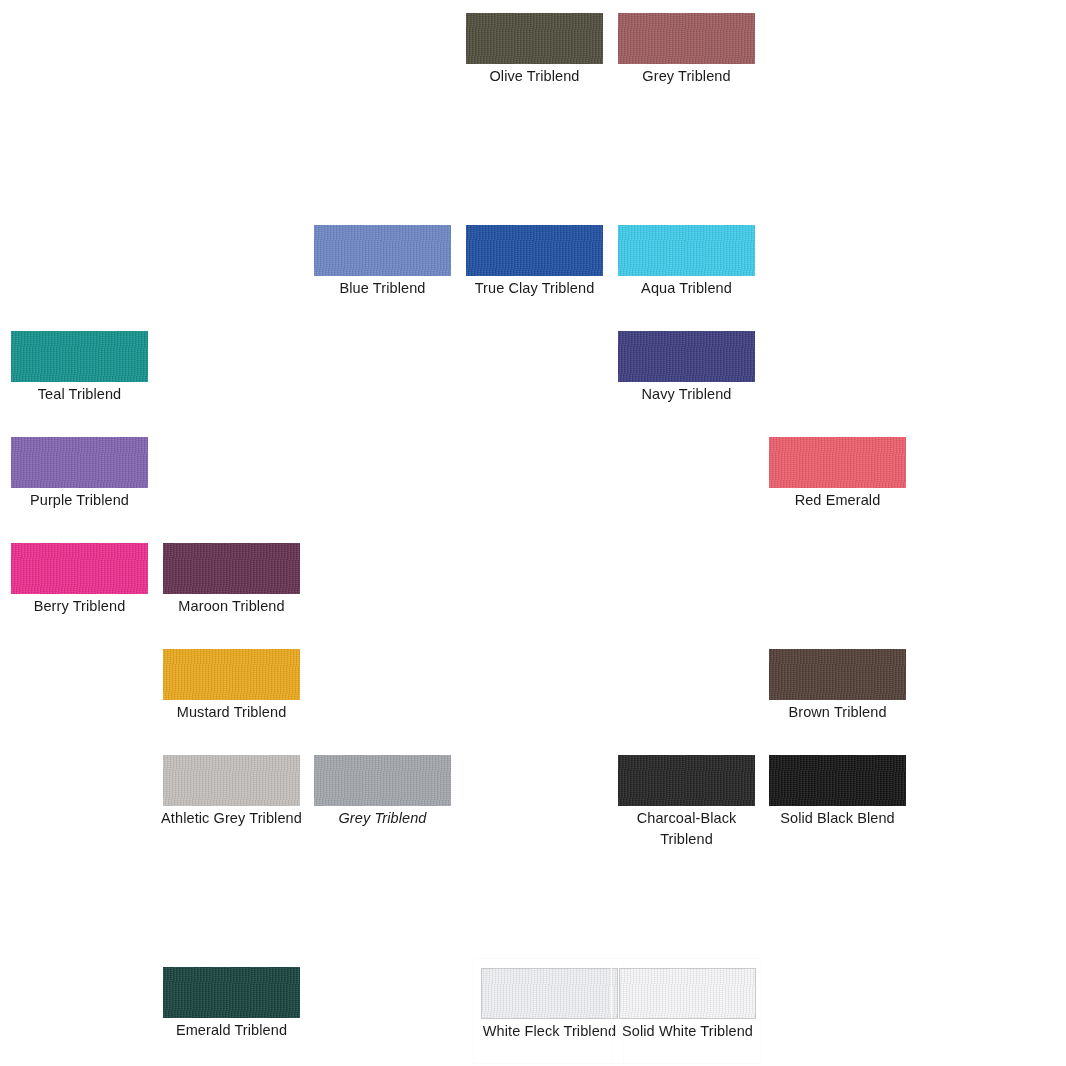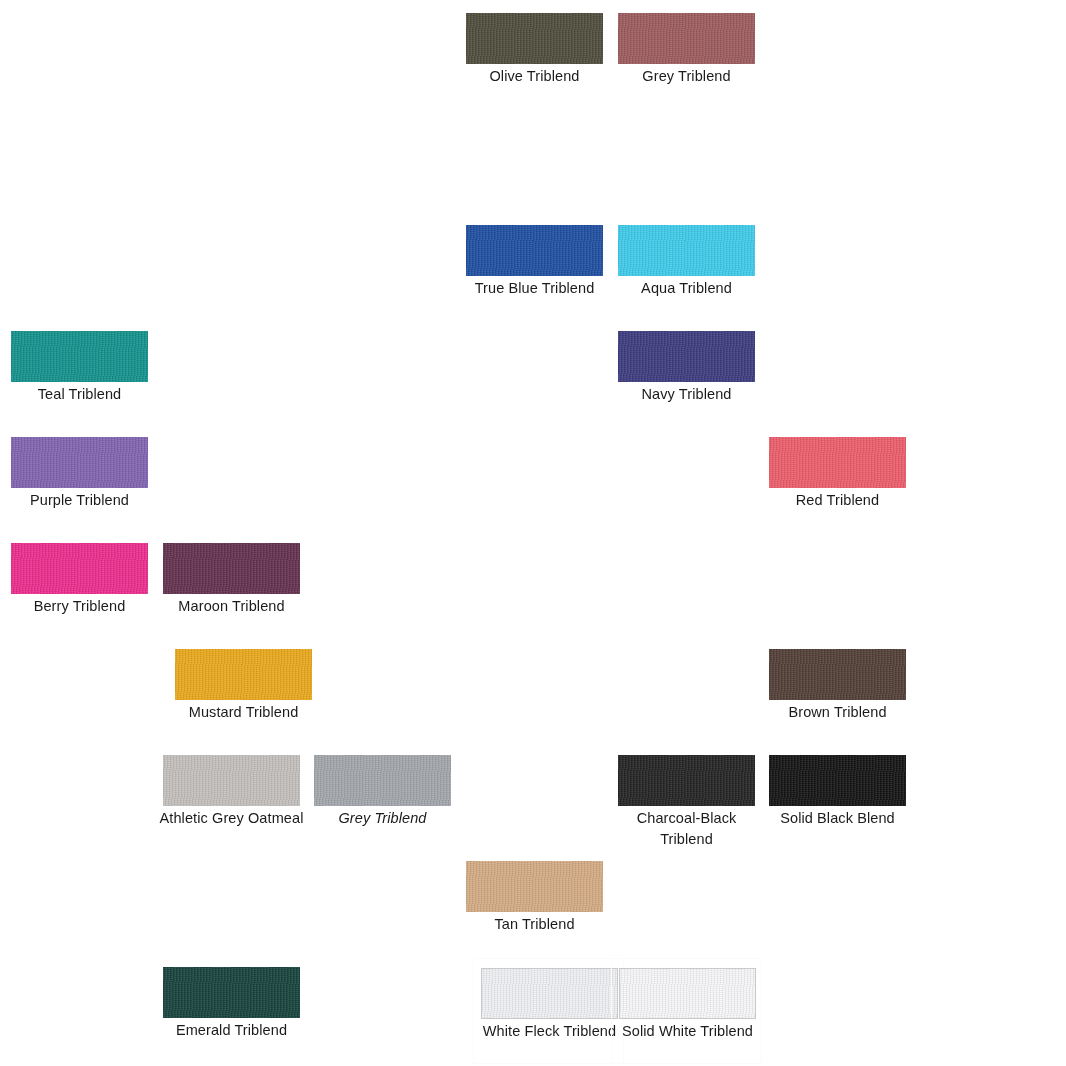--- a/index.html
+++ b/index.html
@@ -87,79 +87,79 @@
 
 <div id="swatch-grid">
     <div class="cell" style="left: 459px; top: 4px;">
       <div class="swatch" style="background: rgb(78, 77, 59);"></div>
       <div class="label">Olive Triblend</div>
     </div>
     <div class="cell" style="left: 611px; top: 4px;">
       <div class="swatch" style="background: rgb(156, 91, 93);"></div>
       <div class="label">Grey Triblend</div>
     </div>
+    <div class="cell" style="left: 307px; top: 216px;">
+      <div class="swatch" style="background: rgb(109, 134, 196);"></div>
+      <div class="label">Blue Triblend</div>
+    </div>
     <div class="cell" style="left: 459px; top: 216px;">
       <div class="swatch" style="background: rgb(30, 78, 160);"></div>
-      <div class="label">True Blue Triblend</div>
+      <div class="label">True Clay Triblend</div>
     </div>
     <div class="cell" style="left: 611px; top: 216px;">
       <div class="swatch" style="background: rgb(62, 203, 234);"></div>
       <div class="label">Aqua Triblend</div>
     </div>
     <div class="cell" style="left: 4px; top: 322px;">
       <div class="swatch" style="background: rgb(19, 145, 140);"></div>
       <div class="label">Teal Triblend</div>
     </div>
     <div class="cell" style="left: 611px; top: 322px;">
       <div class="swatch" style="background: rgb(60, 59, 126);"></div>
       <div class="label">Navy Triblend</div>
     </div>
     <div class="cell" style="left: 4px; top: 428px;">
       <div class="swatch" style="background: rgb(129, 99, 176);"></div>
       <div class="label">Purple Triblend</div>
     </div>
     <div class="cell" style="left: 762px; top: 428px;">
       <div class="swatch" style="background: rgb(236, 93, 107);"></div>
-      <div class="label">Red Triblend</div>
+      <div class="label">Red Emerald</div>
     </div>
     <div class="cell" style="left: 4px; top: 534px;">
       <div class="swatch" style="background: rgb(236, 44, 141);"></div>
       <div class="label">Berry Triblend</div>
     </div>
     <div class="cell" style="left: 156px; top: 534px;">
       <div class="swatch" style="background: rgb(99, 48, 78);"></div>
       <div class="label">Maroon Triblend</div>
     </div>
-    <div class="cell" style="left: 168px; top: 640px;">
+    <div class="cell" style="left: 156px; top: 640px;">
       <div class="swatch" style="background: rgb(234, 168, 27);"></div>
       <div class="label">Mustard Triblend</div>
     </div>
     <div class="cell" style="left: 762px; top: 640px;">
       <div class="swatch" style="background: rgb(81, 62, 54);"></div>
       <div class="label">Brown Triblend</div>
     </div>
     <div class="cell" style="left: 156px; top: 746px;">
       <div class="swatch" style="background: rgb(195, 191, 188);"></div>
-      <div class="label">Athletic Grey Oatmeal</div>
+      <div class="label">Athletic Grey Triblend</div>
     </div>
     <div class="cell" style="left: 307px; top: 746px; font-style: italic;">
       <div class="swatch" style="background: rgb(162, 166, 171);"></div>
       <div class="label">Grey Triblend</div>
     </div>
     <div class="cell" style="left: 611px; top: 746px;">
       <div class="swatch" style="background: rgb(35, 35, 35);"></div>
       <div class="label">Charcoal-Black Triblend</div>
     </div>
     <div class="cell" style="left: 762px; top: 746px;">
       <div class="swatch" style="background: rgb(19, 19, 19);"></div>
       <div class="label">Solid Black Blend</div>
-    </div>
-    <div class="cell" style="left: 459px; top: 852px;">
-      <div class="swatch" style="background: rgb(212, 171, 132);"></div>
-      <div class="label">Tan Triblend</div>
     </div>
     <div class="cell" style="left: 156px; top: 958px;">
       <div class="swatch" style="background: rgb(23, 66, 60);"></div>
       <div class="label">Emerald Triblend</div>
     </div>
     <div class="cell bordered" style="left: 473px; top: 958px;">
       <div class="swatch outlined" style="background: rgb(239, 240, 243);"></div>
       <div class="label">White Fleck Triblend</div>
     </div>
     <div class="cell bordered" style="left: 611px; top: 958px;">

